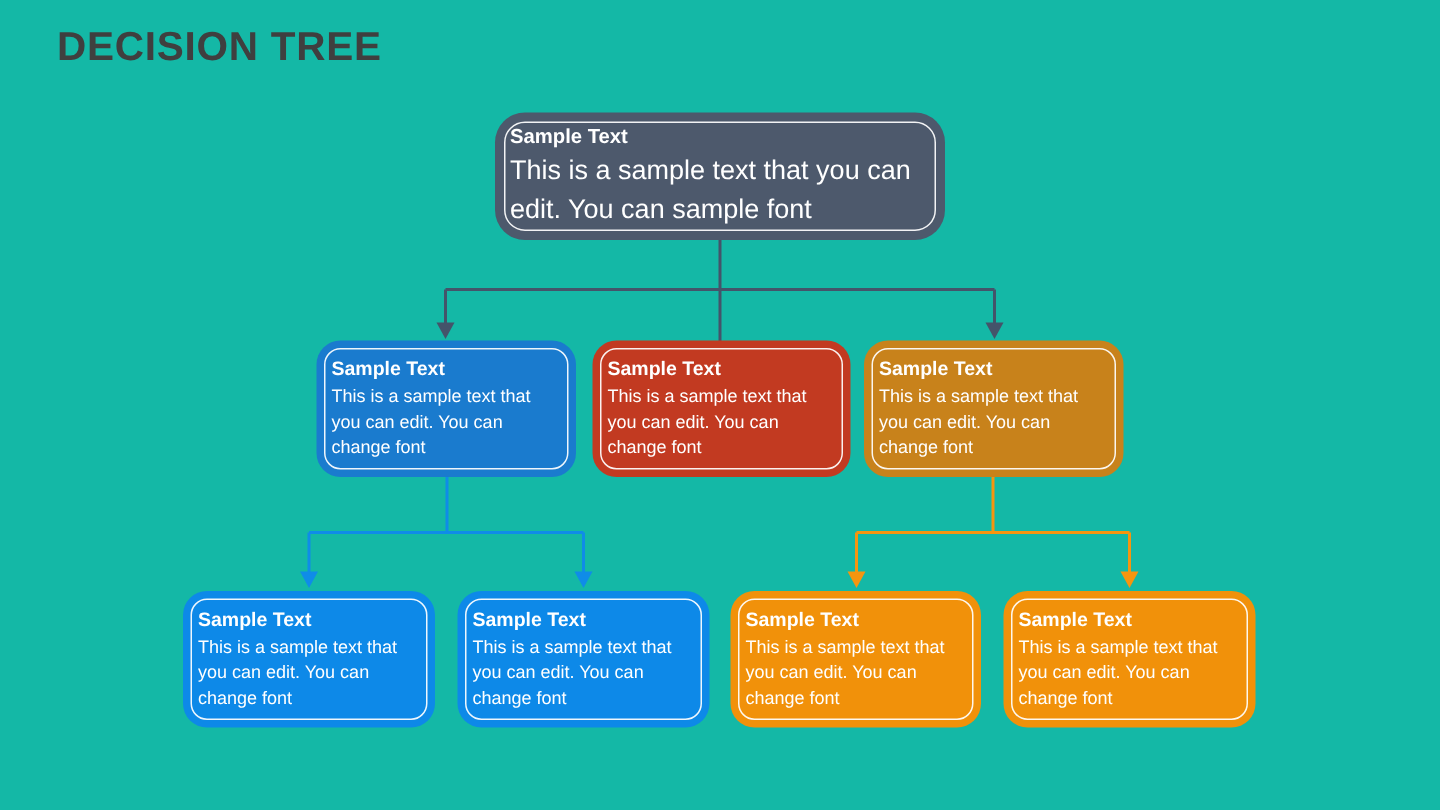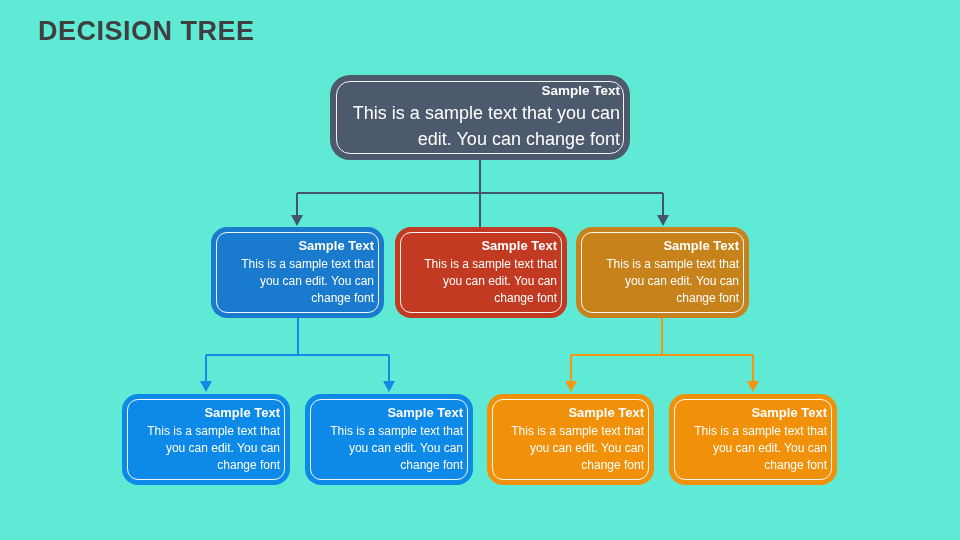--- a/index.html
+++ b/index.html
@@ -1,36 +1,36 @@
 <!DOCTYPE html>
 <html><head>
 <meta charset="utf-8">
 <style>
   html,body{margin:0;padding:0;background:#fff;}
   .canvas{
     position:relative;
     width:960px;height:540px;
-    background:#5eead4;
+    background:#14b8a6;
     overflow:hidden;
     font-family:"Liberation Sans", sans-serif;
   }
   .slide-title{
     position:absolute;
     left:38px;top:16px;
     font-size:27px;
     font-weight:bold;
     letter-spacing:0.5px;
     color:#3f3f3f;
     margin:0;
   }
   svg.connectors{position:absolute;left:0;top:0;pointer-events:none;}
   .node{
     position:absolute;
     color:#ffffff;
-    text-align:right;
+    text-align:left;
     border-radius:16px;
     display:flex;
     flex-direction:column;
     justify-content:center;
     box-sizing:border-box;
   }
   .node .inner-border{
     position:absolute;
     inset:5px;
     border:1.4px solid rgba(255,255,255,0.93);
@@ -75,21 +75,21 @@
       <polygon points="565,381 577,381 571,392" fill="#f6950f"></polygon>
       <polygon points="747,381 759,381 753,392" fill="#f6950f"></polygon>
     </g>
   </svg>
 
   <div class="node" id="node-root" style="background: rgb(77, 89, 108);">
     <span class="inner-border"></span>
     <div class="content">
       <div class="node-title">Sample Text</div>
       <div class="node-line">This is a sample text that you can</div>
-      <div class="node-line">edit. You can change font</div>
+      <div class="node-line">edit. You can sample font</div>
     </div>
   </div>
 
   <div class="node" id="node-l2-blue" style="background: rgb(26, 123, 206);">
     <span class="inner-border"></span>
     <div class="content">
       <div class="node-title">Sample Text</div>
       <div class="node-line">This is a sample text that</div>
       <div class="node-line">you can edit. You can</div>
       <div class="node-line">change font</div>

